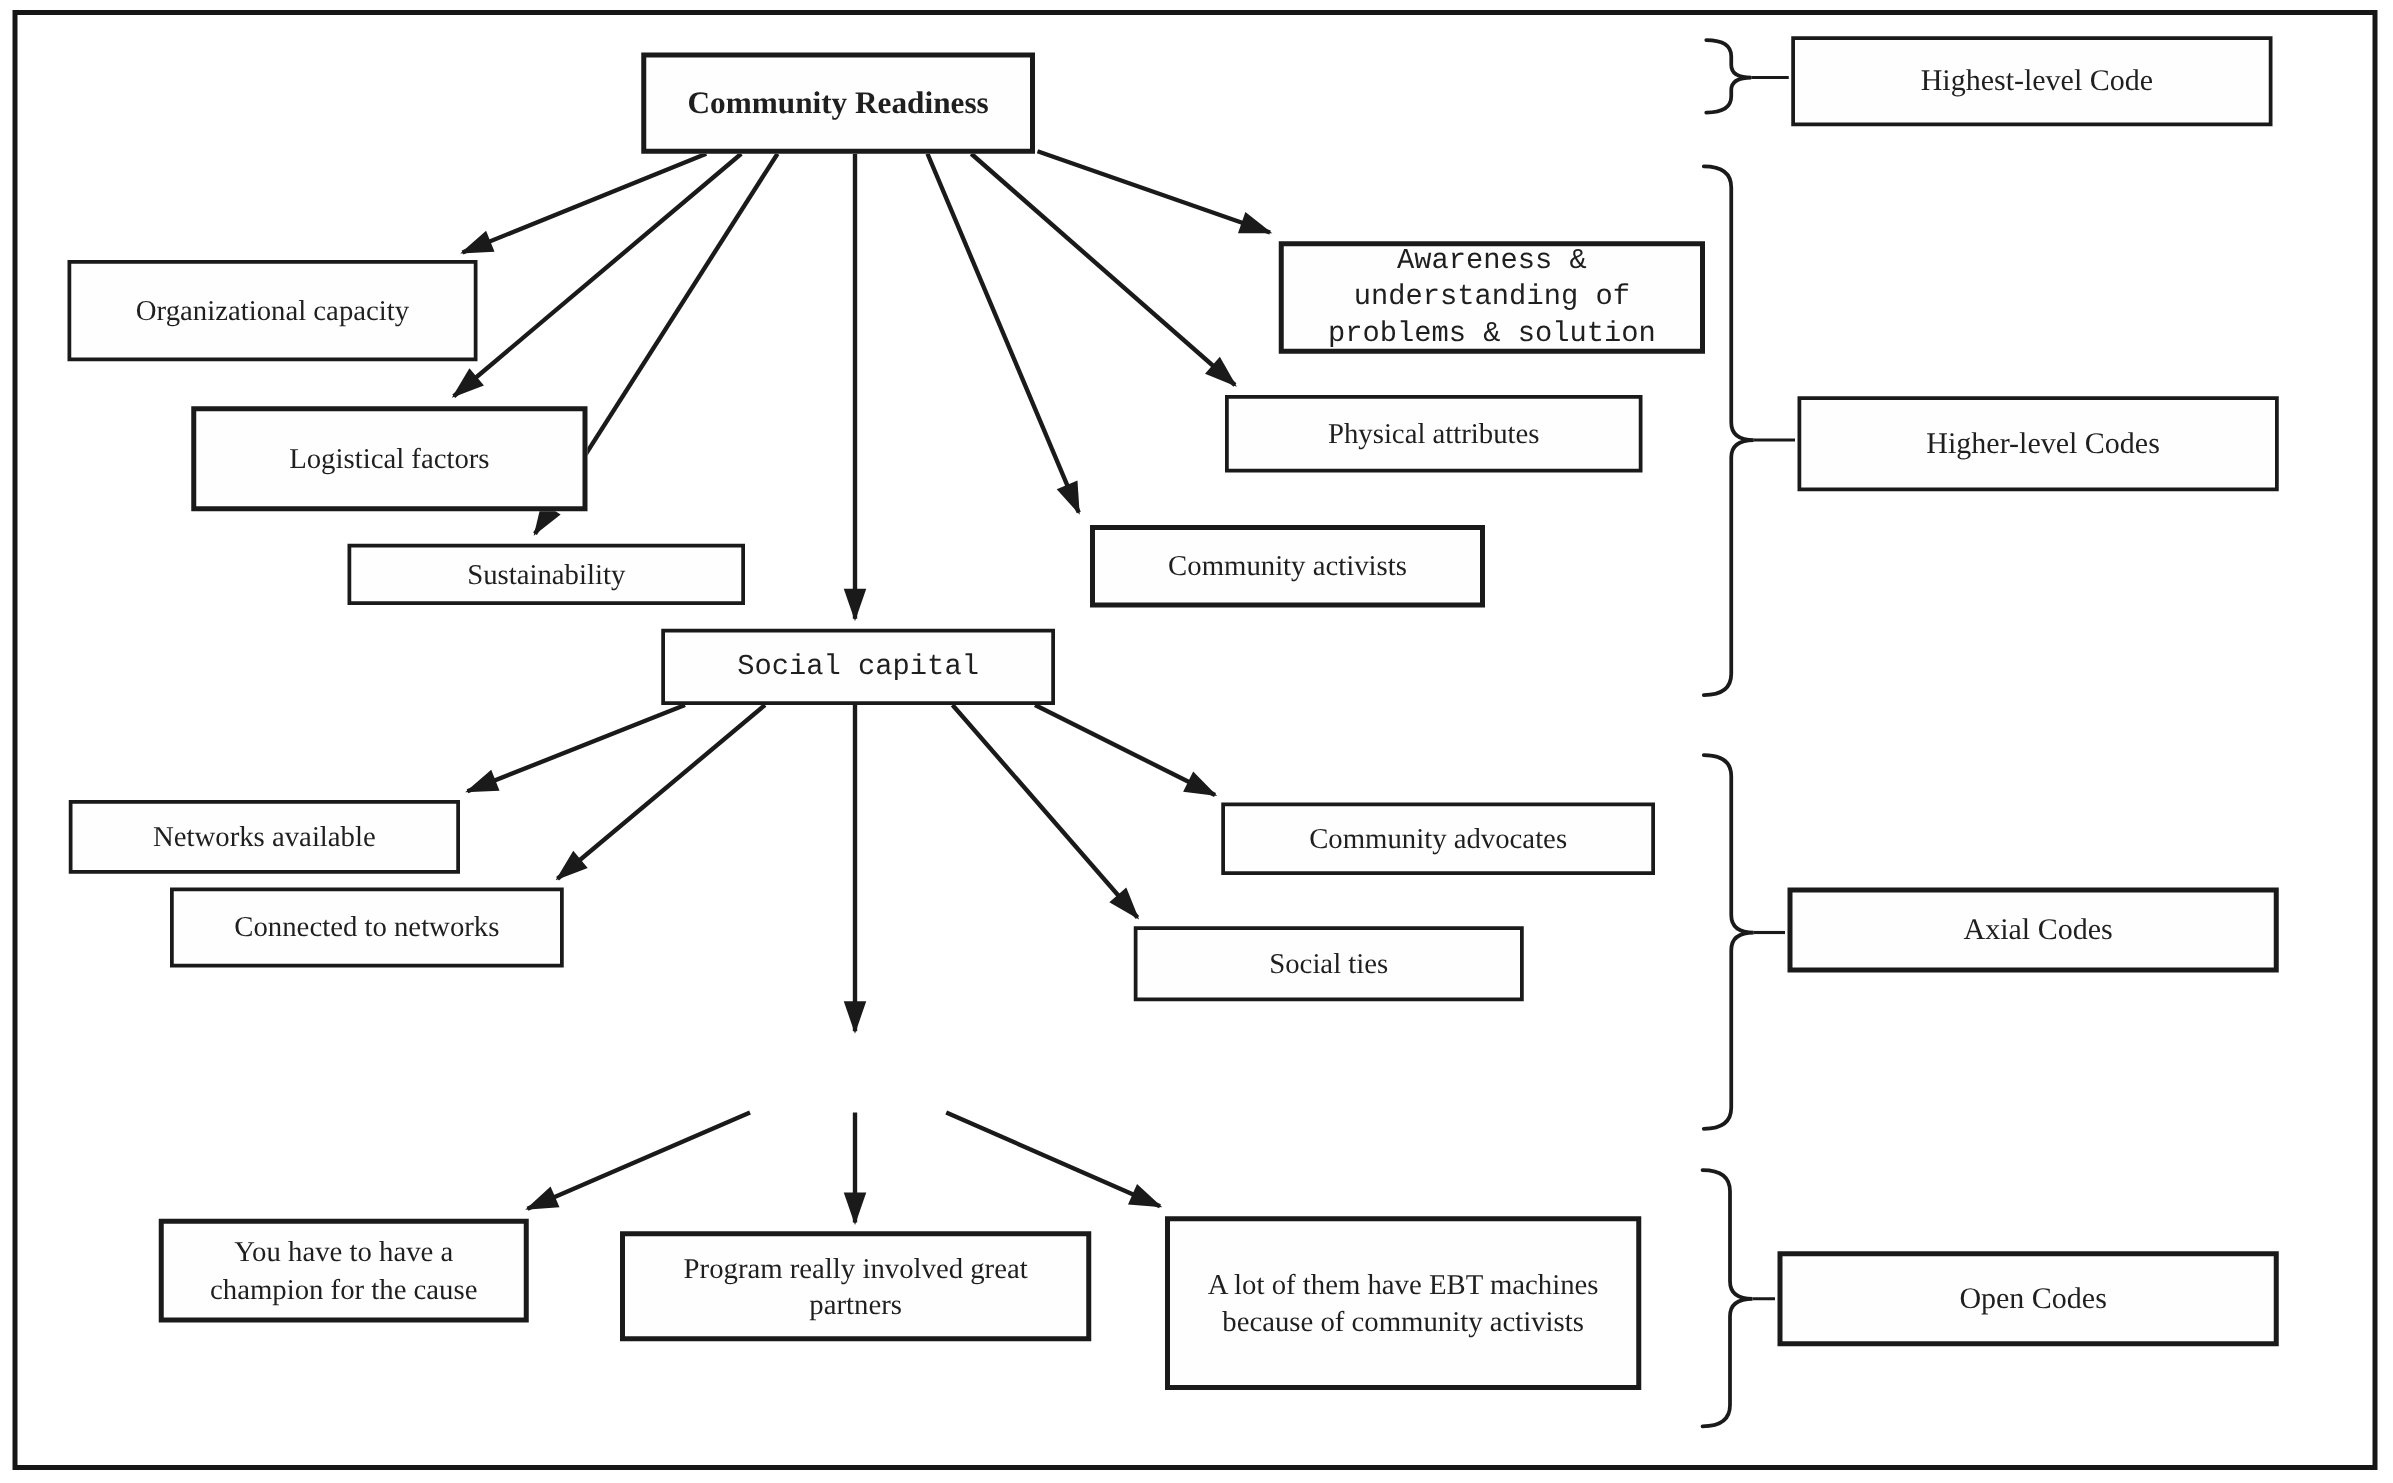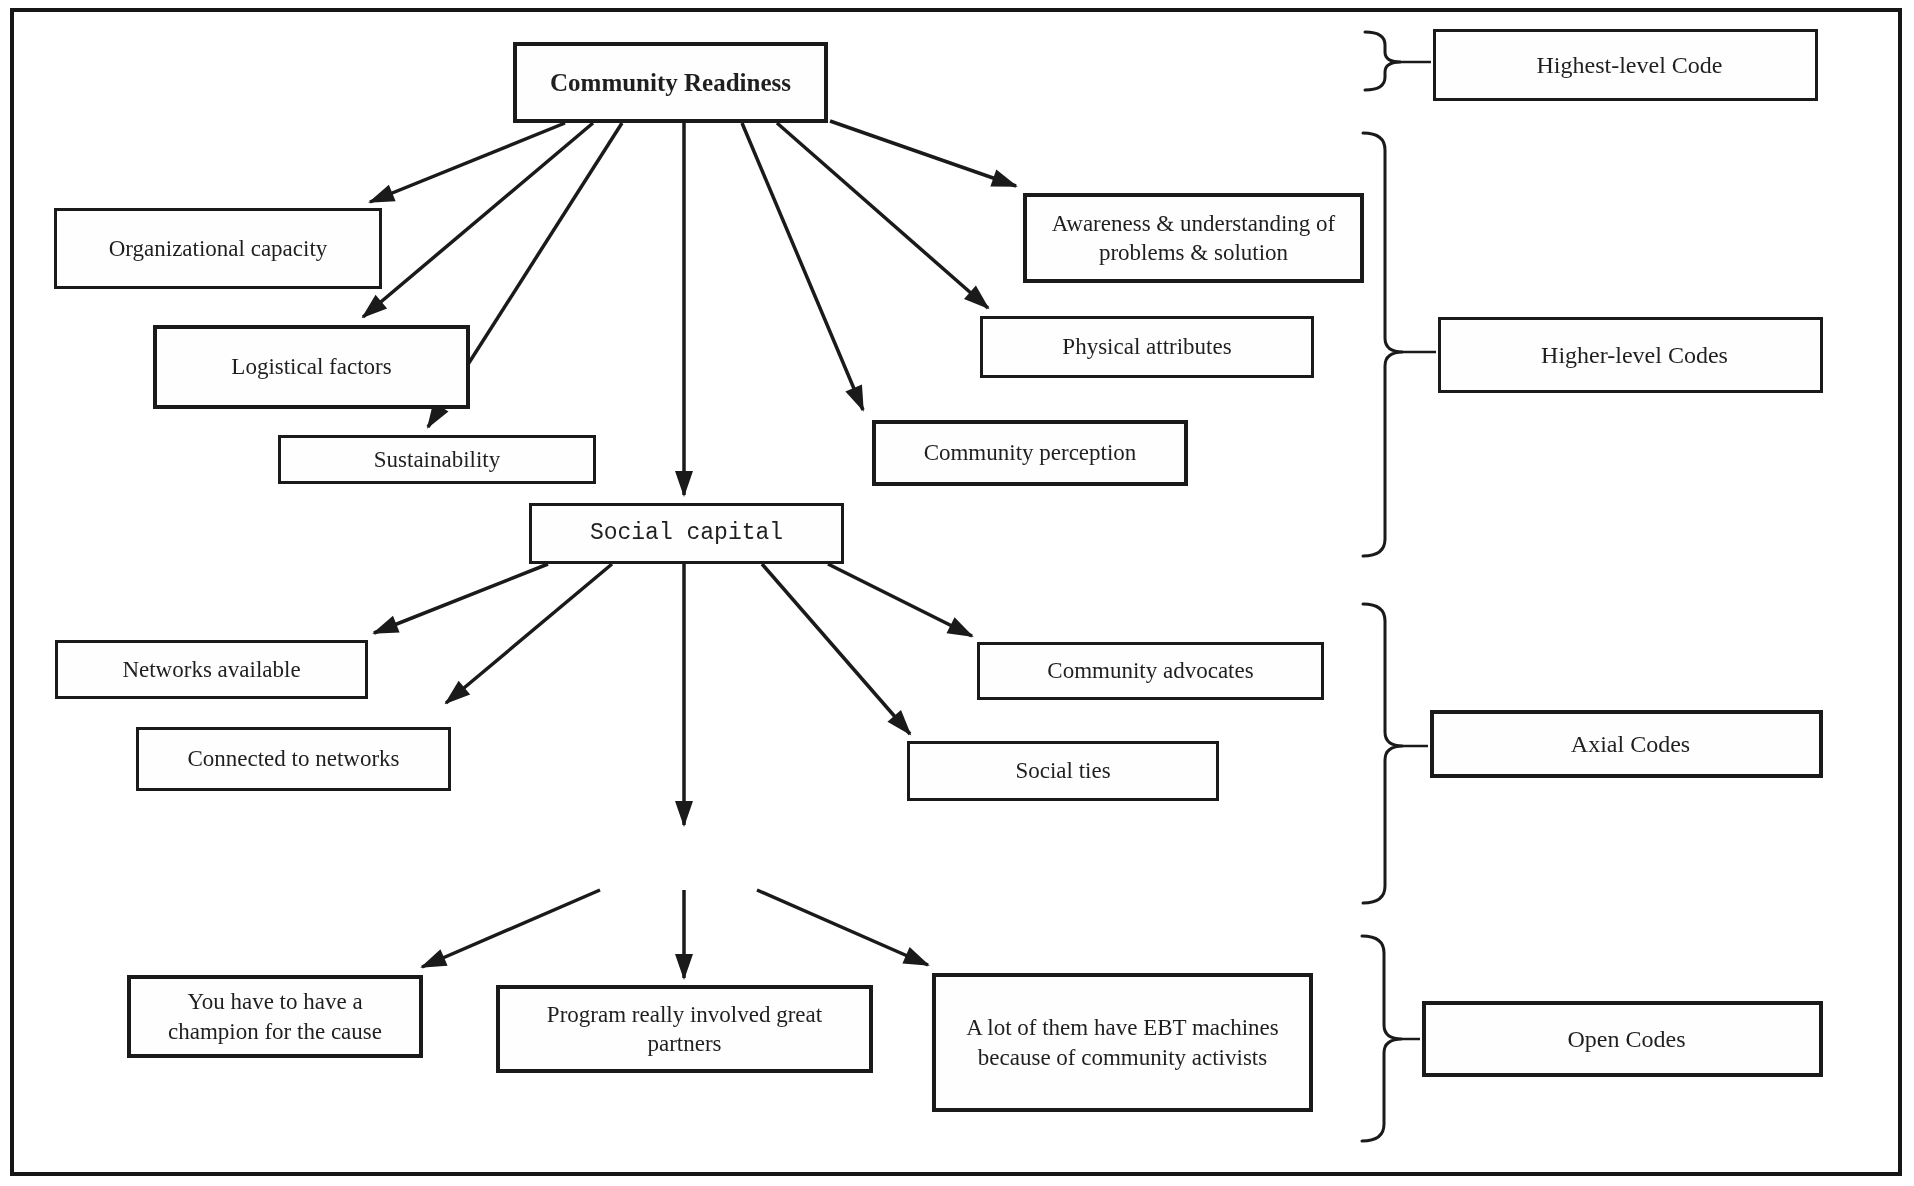--- a/index.html
+++ b/index.html
@@ -15,26 +15,26 @@
   .box{
     position:absolute;box-sizing:border-box;border:3px solid #1a1a1a;background:#fefefe;
     display:flex;align-items:center;justify-content:center;text-align:center;
     font-size:23px;line-height:1.28;padding:2px 12px;z-index:2;
   }
   .legend{font-size:24px;padding-left:20px;}
   #n-community-readiness{left:513px;top:42px;width:315px;height:81px;border-width:4px;font-weight:700;font-size:25px;}
   #n-organizational-capacity{left:54px;top:208px;width:328px;height:81px;}
   #n-logistical-factors{left:153px;top:325px;width:317px;height:84px;border-width:4px;}
   #n-sustainability{left:278px;top:435px;width:318px;height:49px;}
-  #n-awareness{left:1023px;top:193px;width:341px;height:90px;border-width:4px;}
+  #n-awareness{left:1023px;top:193px;width:341px;height:90px;border-width:4px;font-family:Liberation Mono, monospace;}
   #n-physical-attributes{left:980px;top:316px;width:334px;height:62px;}
   #n-community-perception{left:872px;top:420px;width:316px;height:66px;border-width:4px;}
   #n-social-capital{left:529px;top:503px;width:315px;height:61px;font-family:Liberation Mono, monospace;}
   #n-networks-available{left:55px;top:640px;width:313px;height:59px;}
-  #n-connected-to-networks{left:136px;top:710px;width:315px;height:64px;margin-top:17px;}
+  #n-connected-to-networks{left:136px;top:710px;width:315px;height:64px;}
   #n-community-advocates{left:977px;top:642px;width:347px;height:58px;}
   #n-social-ties{left:907px;top:741px;width:312px;height:60px;}
   #n-champions{left:513px;top:832px;width:314px;height:58px;border-width:4px;}
   #n-champion-cause{left:127px;top:975px;width:296px;height:83px;border-width:4px;}
   #n-program-partners{left:496px;top:985px;width:377px;height:88px;border-width:4px;}
   #n-ebt-machines{left:932px;top:973px;width:381px;height:139px;border-width:4px;}
   #n-highest-level-code{left:1433px;top:29px;width:385px;height:72px;}
   #n-higher-level-codes{left:1438px;top:317px;width:385px;height:76px;}
   #n-axial-codes{left:1430px;top:710px;width:393px;height:68px;border-width:4px;}
   #n-open-codes{left:1422px;top:1001px;width:401px;height:76px;border-width:4px;}
@@ -85,21 +85,21 @@
     <path class="brace" d="M1362 936 Q1384 936 1384 953 L1384 1025 Q1384 1039 1402 1039 Q1384 1039 1384 1053 L1384 1124 Q1384 1141 1362 1141"></path>
     <line class="brace-link" x1="1402" y1="1039" x2="1420" y2="1039"></line>
   </svg>
 
   <div class="box" id="n-community-readiness">Community Readiness</div>
   <div class="box" id="n-organizational-capacity">Organizational capacity</div>
   <div class="box" id="n-logistical-factors">Logistical factors</div>
   <div class="box" id="n-sustainability">Sustainability</div>
   <div class="box" id="n-awareness">Awareness &amp; understanding of problems &amp; solution</div>
   <div class="box" id="n-physical-attributes">Physical attributes</div>
-  <div class="box" id="n-community-perception">Community perception</div>
+  <div class="box" id="n-community-perception">Community activists</div>
   <div class="box" id="n-social-capital">Social capital</div>
   <div class="box" id="n-networks-available">Networks available</div>
   <div class="box" id="n-connected-to-networks">Connected to networks</div>
   <div class="box" id="n-community-advocates">Community advocates</div>
   <div class="box" id="n-social-ties">Social ties</div>
   <div class="box" id="n-champion-cause">You have to have a champion for the cause</div>
   <div class="box" id="n-program-partners">Program really involved great partners</div>
   <div class="box" id="n-ebt-machines">A lot of them have EBT machines because of community activists</div>
 
   <div class="box legend" id="n-highest-level-code">Highest-level Code</div>

